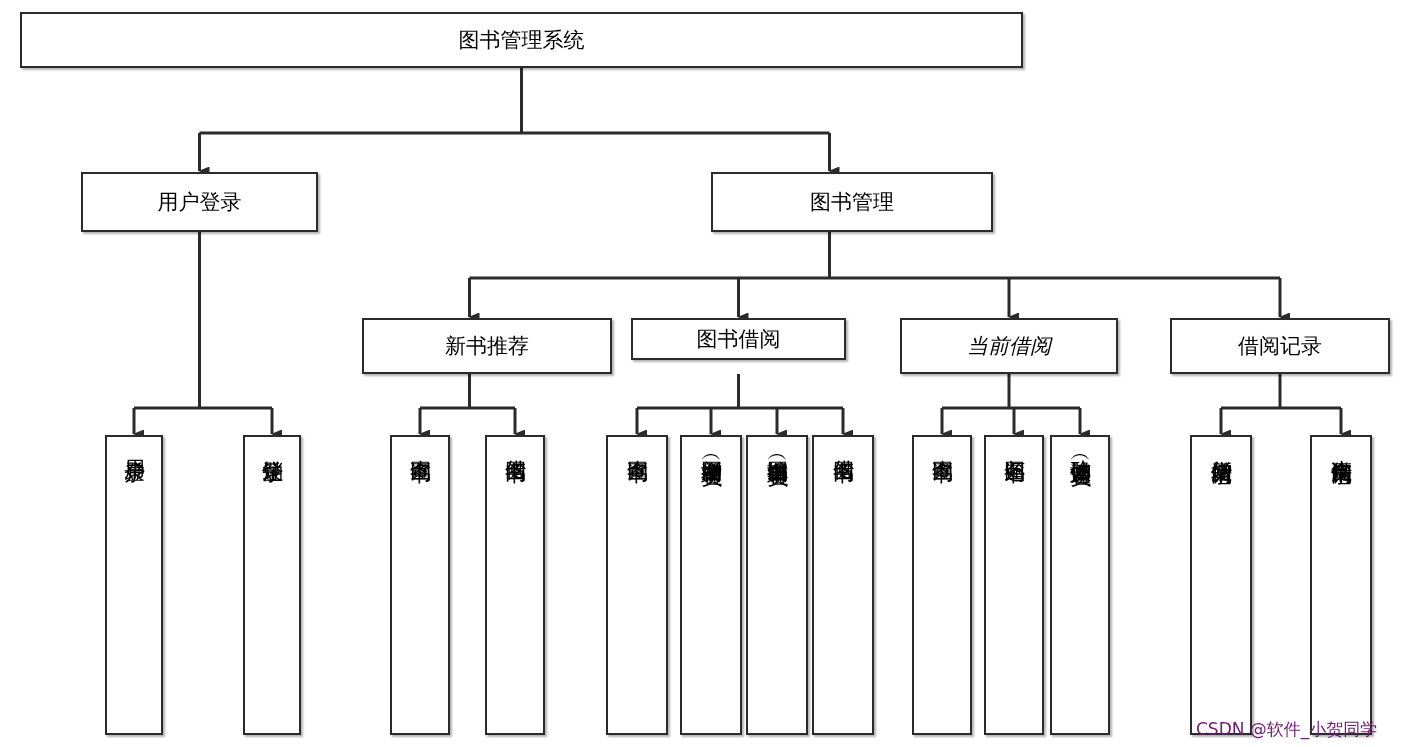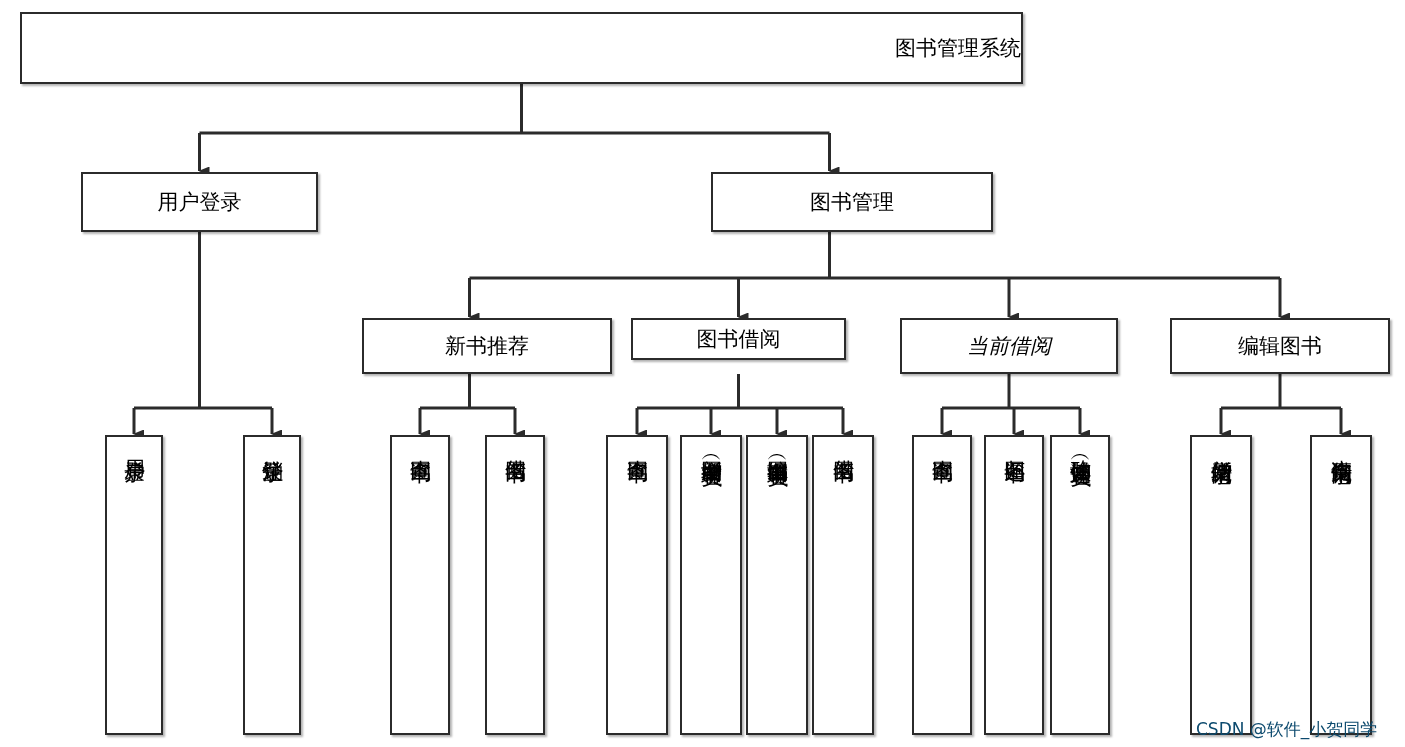--- a/index.html
+++ b/index.html
@@ -40,21 +40,21 @@
   .node-box.vertical .node-label{
     writing-mode:vertical-rl;
     text-orientation:upright;
     font-size:21px;
     line-height:1.12;
     letter-spacing:1px;
   }
   .watermark{
     position:absolute;
     font-size:17px;
-    color:#0c4a6e;
+    color:#701a75;
     white-space:nowrap;
     pointer-events:none;
     font-family:"DejaVu Sans","Liberation Sans",sans-serif;
   }
 </style>
 </head>
 <body>
 
 <svg id="diagram-canvas" viewBox="0 0 1405 747" xmlns="http://www.w3.org/2000/svg">
   <defs>
@@ -93,40 +93,40 @@
       <line x1="1014" y1="408" x2="1014" y2="434" stroke="#2b2b2b" stroke-width="3" marker-end="url(#arrowhead)"></line>
       <line x1="1080" y1="408" x2="1080" y2="434" stroke="#2b2b2b" stroke-width="3" marker-end="url(#arrowhead)"></line>
       <line x1="1280" y1="374" x2="1280" y2="408" stroke="#2b2b2b" stroke-width="3"></line>
       <line x1="1221" y1="408" x2="1341" y2="408" stroke="#2b2b2b" stroke-width="3"></line>
       <line x1="1221" y1="408" x2="1221" y2="434" stroke="#2b2b2b" stroke-width="3" marker-end="url(#arrowhead)"></line>
       <line x1="1341" y1="408" x2="1341" y2="434" stroke="#2b2b2b" stroke-width="3" marker-end="url(#arrowhead)"></line>
     </g>
 </svg>
 
 <div id="node-layer">
-    <div class="node-box horizontal" style="left: 20px; top: 12px; width: 1003px; height: 72px; justify-content: flex-end;">
+    <div class="node-box horizontal" style="left: 20px; top: 12px; width: 1003px; height: 56px;">
       <span class="node-label">图书管理系统</span>
     </div>
     <div class="node-box horizontal" style="left: 81px; top: 172px; width: 237px; height: 60px;">
       <span class="node-label">用户登录</span>
     </div>
     <div class="node-box horizontal" style="left: 711px; top: 172px; width: 282px; height: 60px;">
       <span class="node-label">图书管理</span>
     </div>
     <div class="node-box horizontal" style="left: 362px; top: 318px; width: 250px; height: 56px;">
       <span class="node-label">新书推荐</span>
     </div>
     <div class="node-box horizontal" style="left: 631px; top: 318px; width: 215px; height: 42px;">
       <span class="node-label">图书借阅</span>
     </div>
     <div class="node-box horizontal" style="left: 900px; top: 318px; width: 218px; height: 56px; font-style: italic;">
       <span class="node-label">当前借阅</span>
     </div>
     <div class="node-box horizontal" style="left: 1170px; top: 318px; width: 220px; height: 56px;">
-      <span class="node-label">编辑图书</span>
+      <span class="node-label">借阅记录</span>
     </div>
     <div class="node-box vertical" style="left: 105px; top: 435px; width: 58px; height: 300px;">
       <span class="node-label">用户登录</span>
     </div>
     <div class="node-box vertical" style="left: 243px; top: 435px; width: 58px; height: 300px;">
       <span class="node-label">注销登录</span>
     </div>
     <div class="node-box vertical" style="left: 390px; top: 435px; width: 60px; height: 300px;">
       <span class="node-label">查询图书</span>
     </div>

